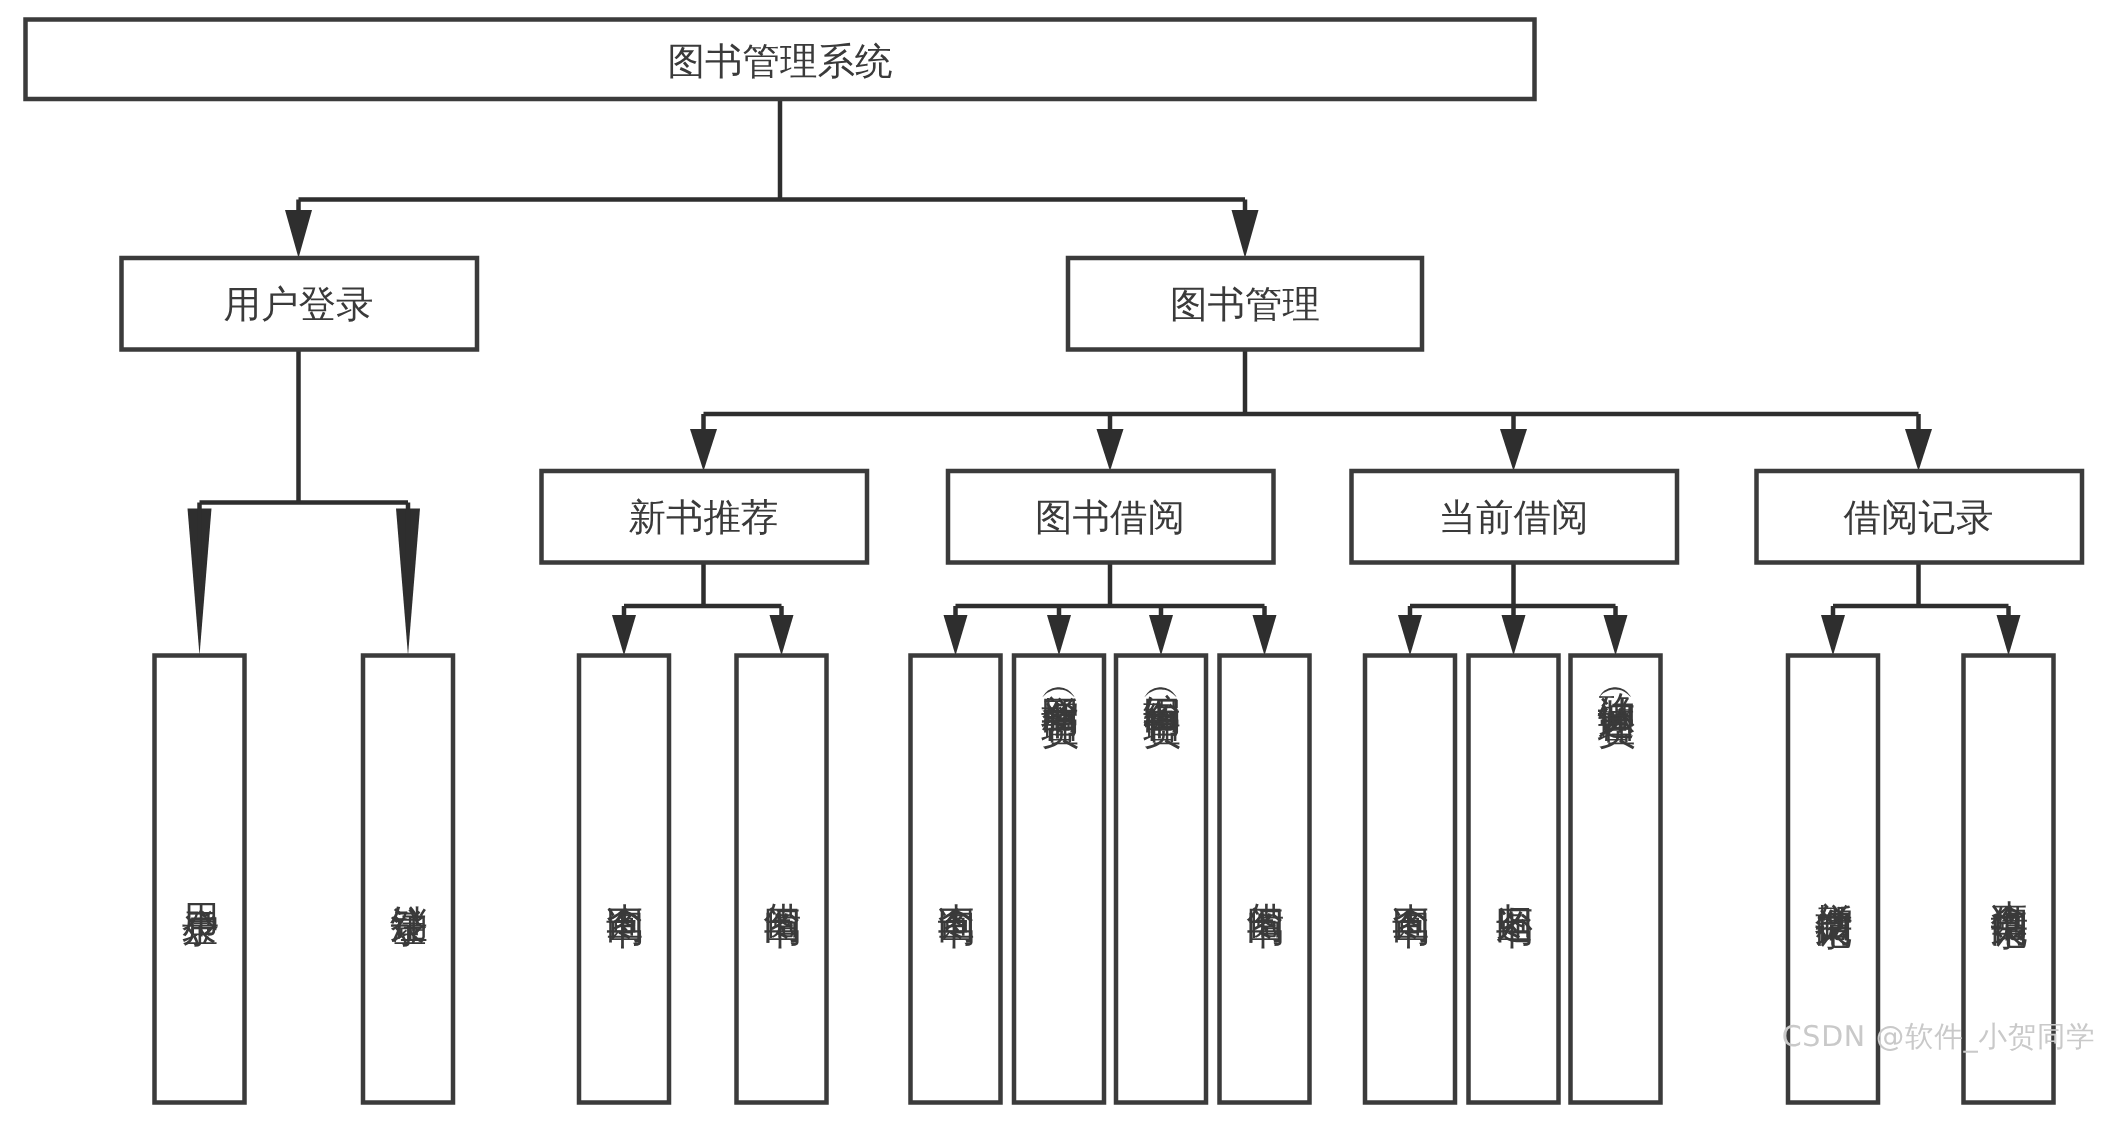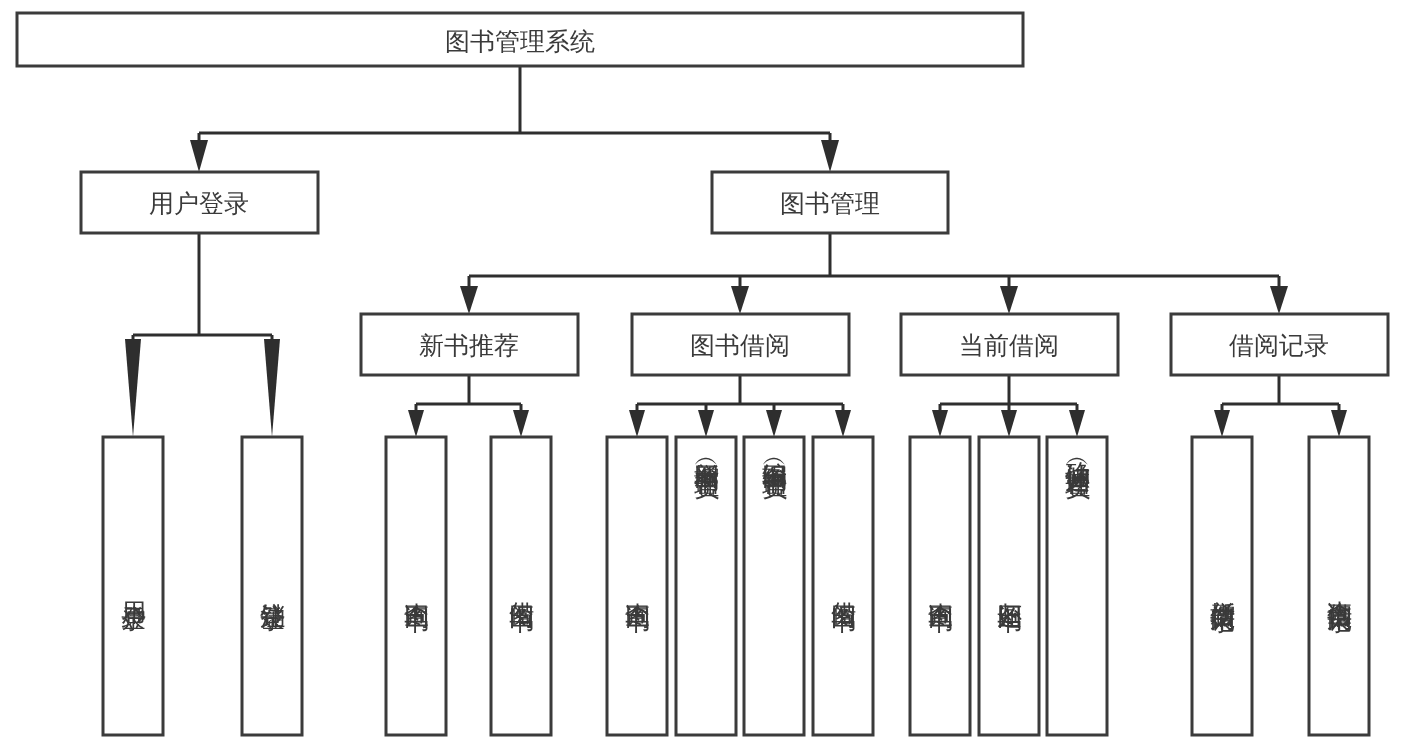--- a/index.html
+++ b/index.html
@@ -244,14 +244,15 @@
     <span class="leaf-label">确认归还（管理员）</span>
   </div>
 
   <div class="leaf-label-wrap" style="left:1192px; top:437px; width:60px; height:298px;">
     <span class="leaf-label">新增借阅记录</span>
   </div>
   <div class="leaf-label-wrap" style="left:1309px; top:437px; width:60px; height:298px;">
     <span class="leaf-label">查询借阅记录</span>
   </div>
 
+  <div class="watermark">CSDN @软件_小贺同学</div>
 
 </div>
 
 </body></html>

